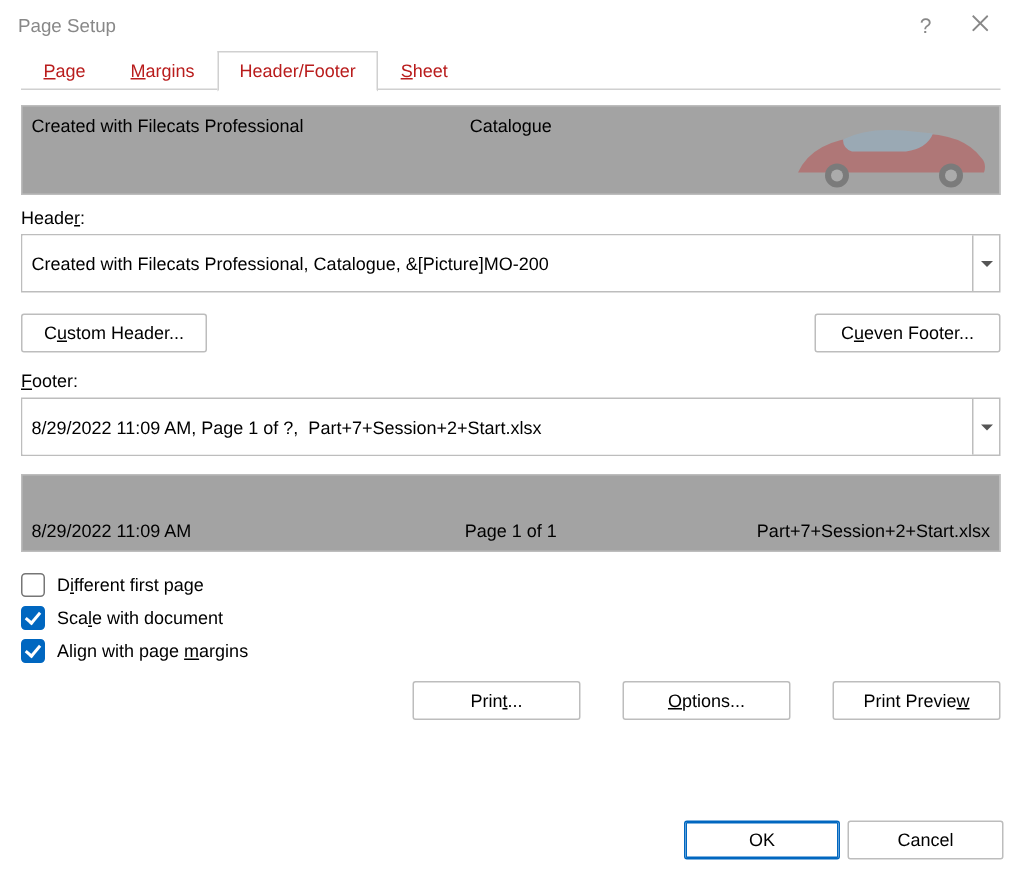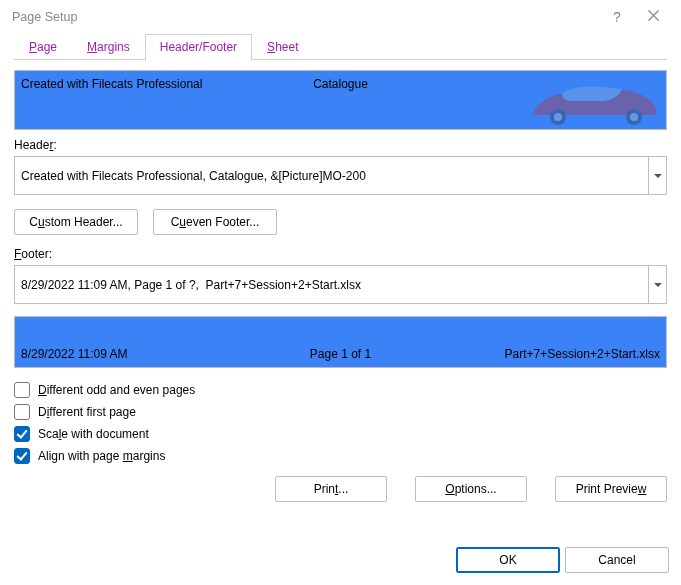--- a/index.html
+++ b/index.html
@@ -10,46 +10,46 @@
 .titlebar .title { flex: 1; }
 .titlebar .help { width: 36px; text-align: center; color: #888; font-size: 14px; }
 .titlebar .close { width: 36px; text-align: center; color: #888; }
 .titlebar .close svg { width: 11px; height: 11px; }
 .titlebar .close svg line { stroke: #888; stroke-width: 1.2; }
 
 
 .tabs-wrap { padding: 0 14px; }
 .tabs { display: flex; align-items: flex-end; height: 26px; position: relative; }
 .tabs::after { content:""; position:absolute; left:0; right:0; bottom:0; border-bottom:1px solid #d0d0d0; z-index:0; }
-.tab { border:1px solid transparent; border-bottom:none; padding: 5px 14px 6px; font-size: 12px; color:#a21caf; position:relative; z-index:1; cursor:pointer; }
+.tab { border:1px solid transparent; border-bottom:none; padding: 5px 14px 6px; font-size: 12px; color:#b91c1c; position:relative; z-index:1; cursor:pointer; }
 .tab.active { border-color:#d0d0d0; background:#fff; border-bottom:1px solid #fff; margin-bottom:-1px; }
 .tab .u { text-decoration: underline; }
 
 
 .pane { padding: 10px 14px 0 14px; }
 
 
-.preview { border:1px solid #bdbdbd; background:#3b82f6; height:60px; position:relative; overflow:hidden; }
+.preview { border:1px solid #bdbdbd; background:#a3a3a3; height:60px; position:relative; overflow:hidden; }
 .preview .row { position:absolute; left:6px; right:6px; display:flex; }
 .preview.header-preview .row { top:6px; }
 .preview.footer-preview .row { bottom:6px; height: auto; }
 .preview .cell { flex:1; font-size:12px; }
 .preview .cell.center { text-align:center; }
 .preview .cell.right { text-align:right; }
 .car-placeholder { position:absolute; right:4px; top:4px; bottom:4px; width:140px; opacity:0.35; }
 
 .section-label { font-size:12px; margin: 8px 0 4px; }
 .section-label .u { text-decoration: underline; }
 
 .combo { display:flex; width:100%; height:39px; border:1px solid #bdbdbd; }
 .combo input { flex:1; border:none; padding:0 6px; font-size:12px; outline:none; }
 .combo .chev { width:18px; border-left:1px solid #bdbdbd; display:flex; align-items:center; justify-content:center; cursor:pointer; }
 .combo .chev::after { content:""; width:0; height:0; border-left:4px solid transparent; border-right:4px solid transparent; border-top:4px solid #555; }
 
-.btn-row { display:flex; justify-content:flex-start; gap:15px; margin: 14px 0 12px; }
+.btn-row { display:flex; justify-content:space-between; gap:40px; margin: 14px 0 12px; }
 .btn { border:1px solid #bdbdbd; background:#fff; padding: 5px 14px; min-width: 124px; font-size:12px; cursor:pointer; text-align:center; border-radius:2px; }
 .btn .u { text-decoration: underline; }
 
 .footer-preview-wrap { margin-top: 12px; }
 .footer-preview { height:52px; }
 .footer-preview .row { display:flex; bottom:6px; }
 .footer-preview .cell { font-size:12px; }
 
 .checks { margin-top: 14px; }
 .check { display:flex; align-items:center; gap:8px; margin-bottom: 6px; font-size:12px; }
@@ -130,24 +130,20 @@
         <div class="cell">8/29/2022 11:09 AM</div>
         <div class="cell center">Page 1 of 1</div>
         <div class="cell right">Part+7+Session+2+Start.xlsx</div>
       </div>
     </div>
   </div>
 
   <div class="checks">
     <div class="check">
       <span class="box"></span>
-      <span><span></span><span class="u">D</span><span>ifferent odd and even pages</span></span>
-    </div>
-    <div class="check">
-      <span class="box"></span>
       <span><span>D</span><span class="u">i</span><span>fferent first page</span></span>
     </div>
     <div class="check">
       <span class="box checked"></span>
       <span><span>Sca</span><span class="u">l</span><span>e with document</span></span>
     </div>
     <div class="check">
       <span class="box checked"></span>
       <span><span>Align with page </span><span class="u">m</span><span>argins</span></span>
     </div>

